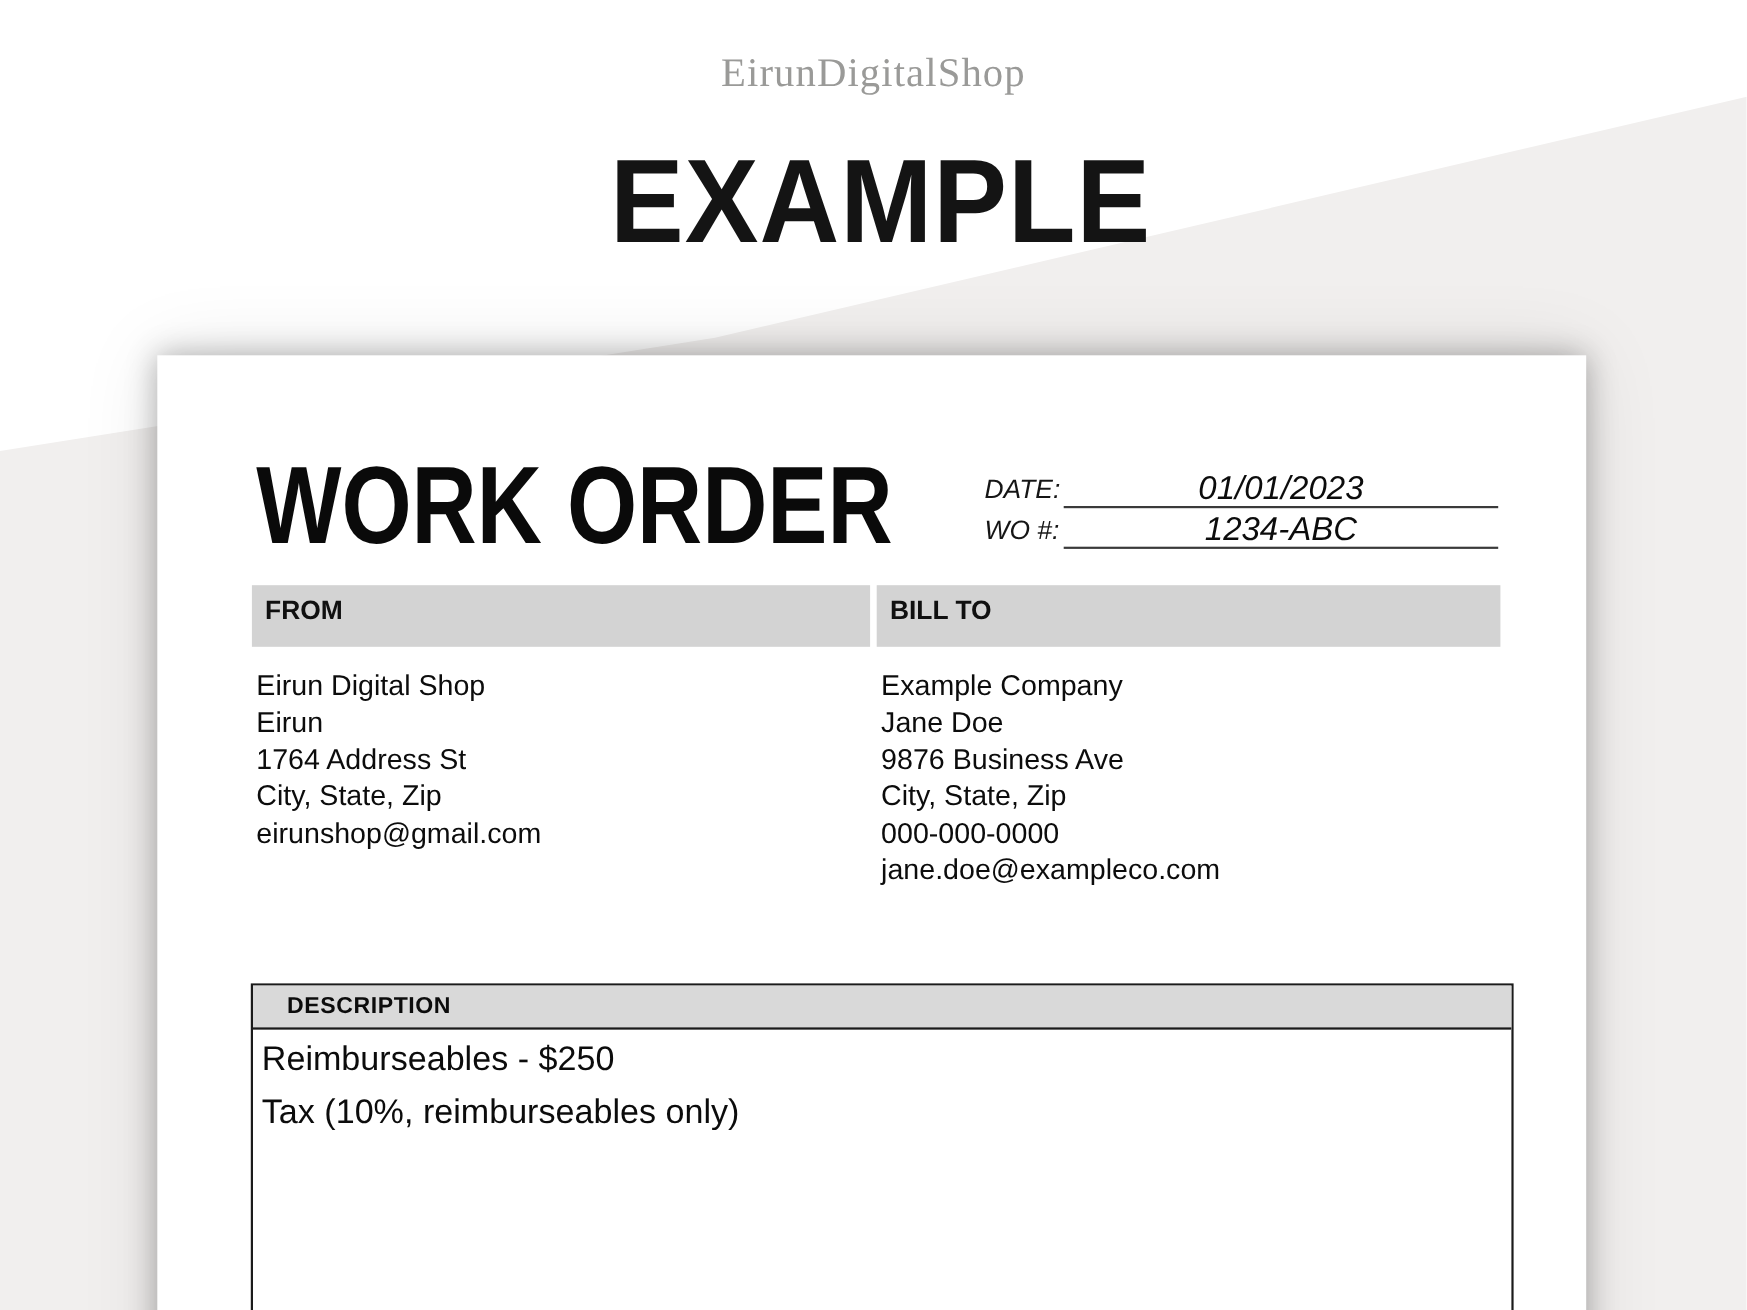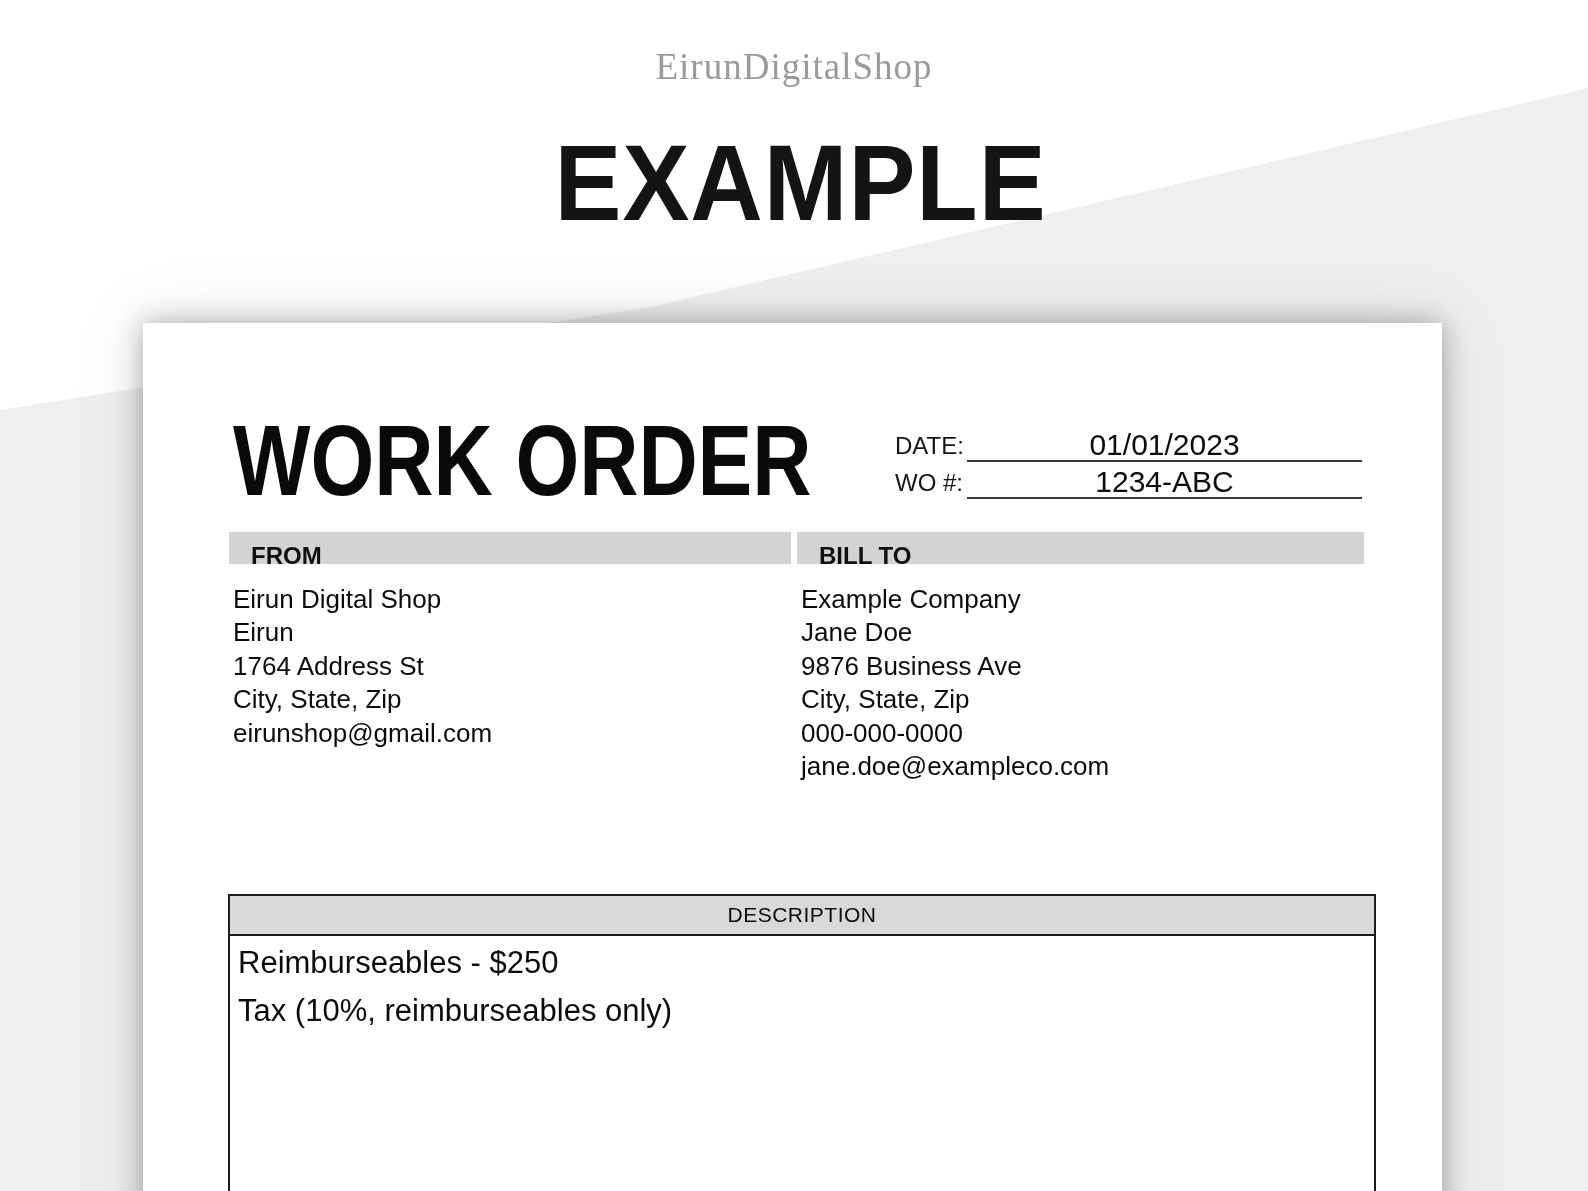--- a/index.html
+++ b/index.html
@@ -54,65 +54,66 @@
   .title {
     position: absolute; left: 90px; top: 87px;
     font-size: 100px; font-weight: bold; line-height: 100px;
     white-space: nowrap;
     transform: scaleX(0.82);
     transform-origin: 0 50%;
     color: #0a0a0a;
   }
 
   
-  .meta { position: absolute; left: 752px; top: 102px; }
+  .meta { position: absolute; left: 752px; top: 102px; font-style: italic; }
   .meta-row { display: flex; align-items: flex-end; height: 37px; }
   .meta-label { width: 72px; font-size: 24px; line-height: 32px; color: #151515; }
   .meta-line {
     width: 395px;
     border-bottom: 2px solid #3a3a3a;
     text-align: center;
     font-size: 30px; line-height: 30px;
     color: #0c0c0c;
   }
 
   
   .cols { position: absolute; left: 86px; top: 209px; }
   .col { position: absolute; top: 0; }
   .col-from { left: 0; width: 562px; }
   .col-bill { left: 568px; width: 567px; }
   .col-header {
-    height: 32px;
+    height: 56px;
     background: var(--section-bar-bg, #d3d3d3);
     font-size: 24px; font-weight: bold; line-height: 48px;
-    padding-left: 22px;
+    padding-left: 12px;
     color: #101010;
   }
   .address {
     margin: 19px 0 0 4px;
     font-size: 26px; line-height: 33.4px;
     color: #0c0c0c;
   }
 
   
   .desc {
     position: absolute; left: 85px; top: 571px;
     width: 1148px;
     box-sizing: border-box;
     border: 2px solid var(--table-border, #1b1b1b);
     background: #fff;
   }
   .desc-header {
     height: 38px;
     background: var(--table-header-bg, #d9d9d9);
     border-bottom: 2px solid var(--table-border, #1b1b1b);
-    text-align: center;
-    font-size: 21px; font-weight: normal; line-height: 38px;
+    text-align: left;
+    font-size: 21px; font-weight: bold; line-height: 38px;
     letter-spacing: 0.5px;
     color: #0c0c0c;
+    padding-left: 31px;
   }
   .desc-body {
     height: 430px;
     padding: 3px 8px 8px 8px;
     font-size: 31px; line-height: 48px;
     color: #0c0c0c;
   }
 </style>
 </head>
 <body>

